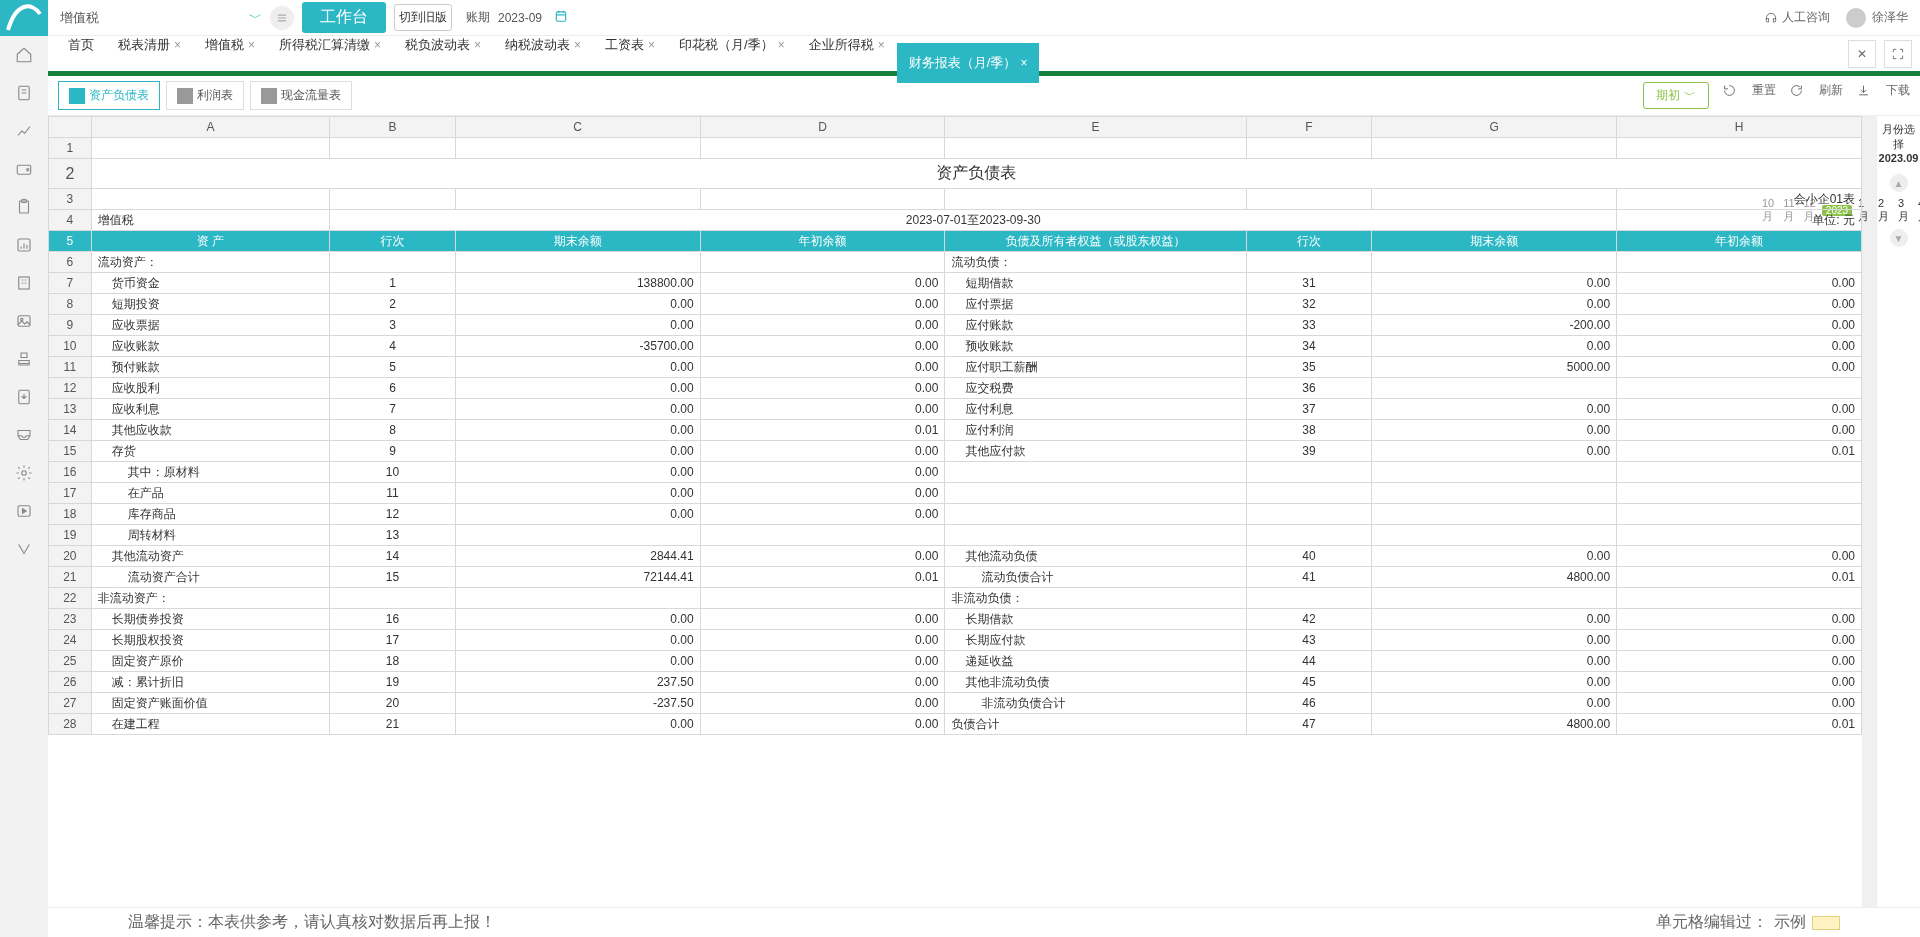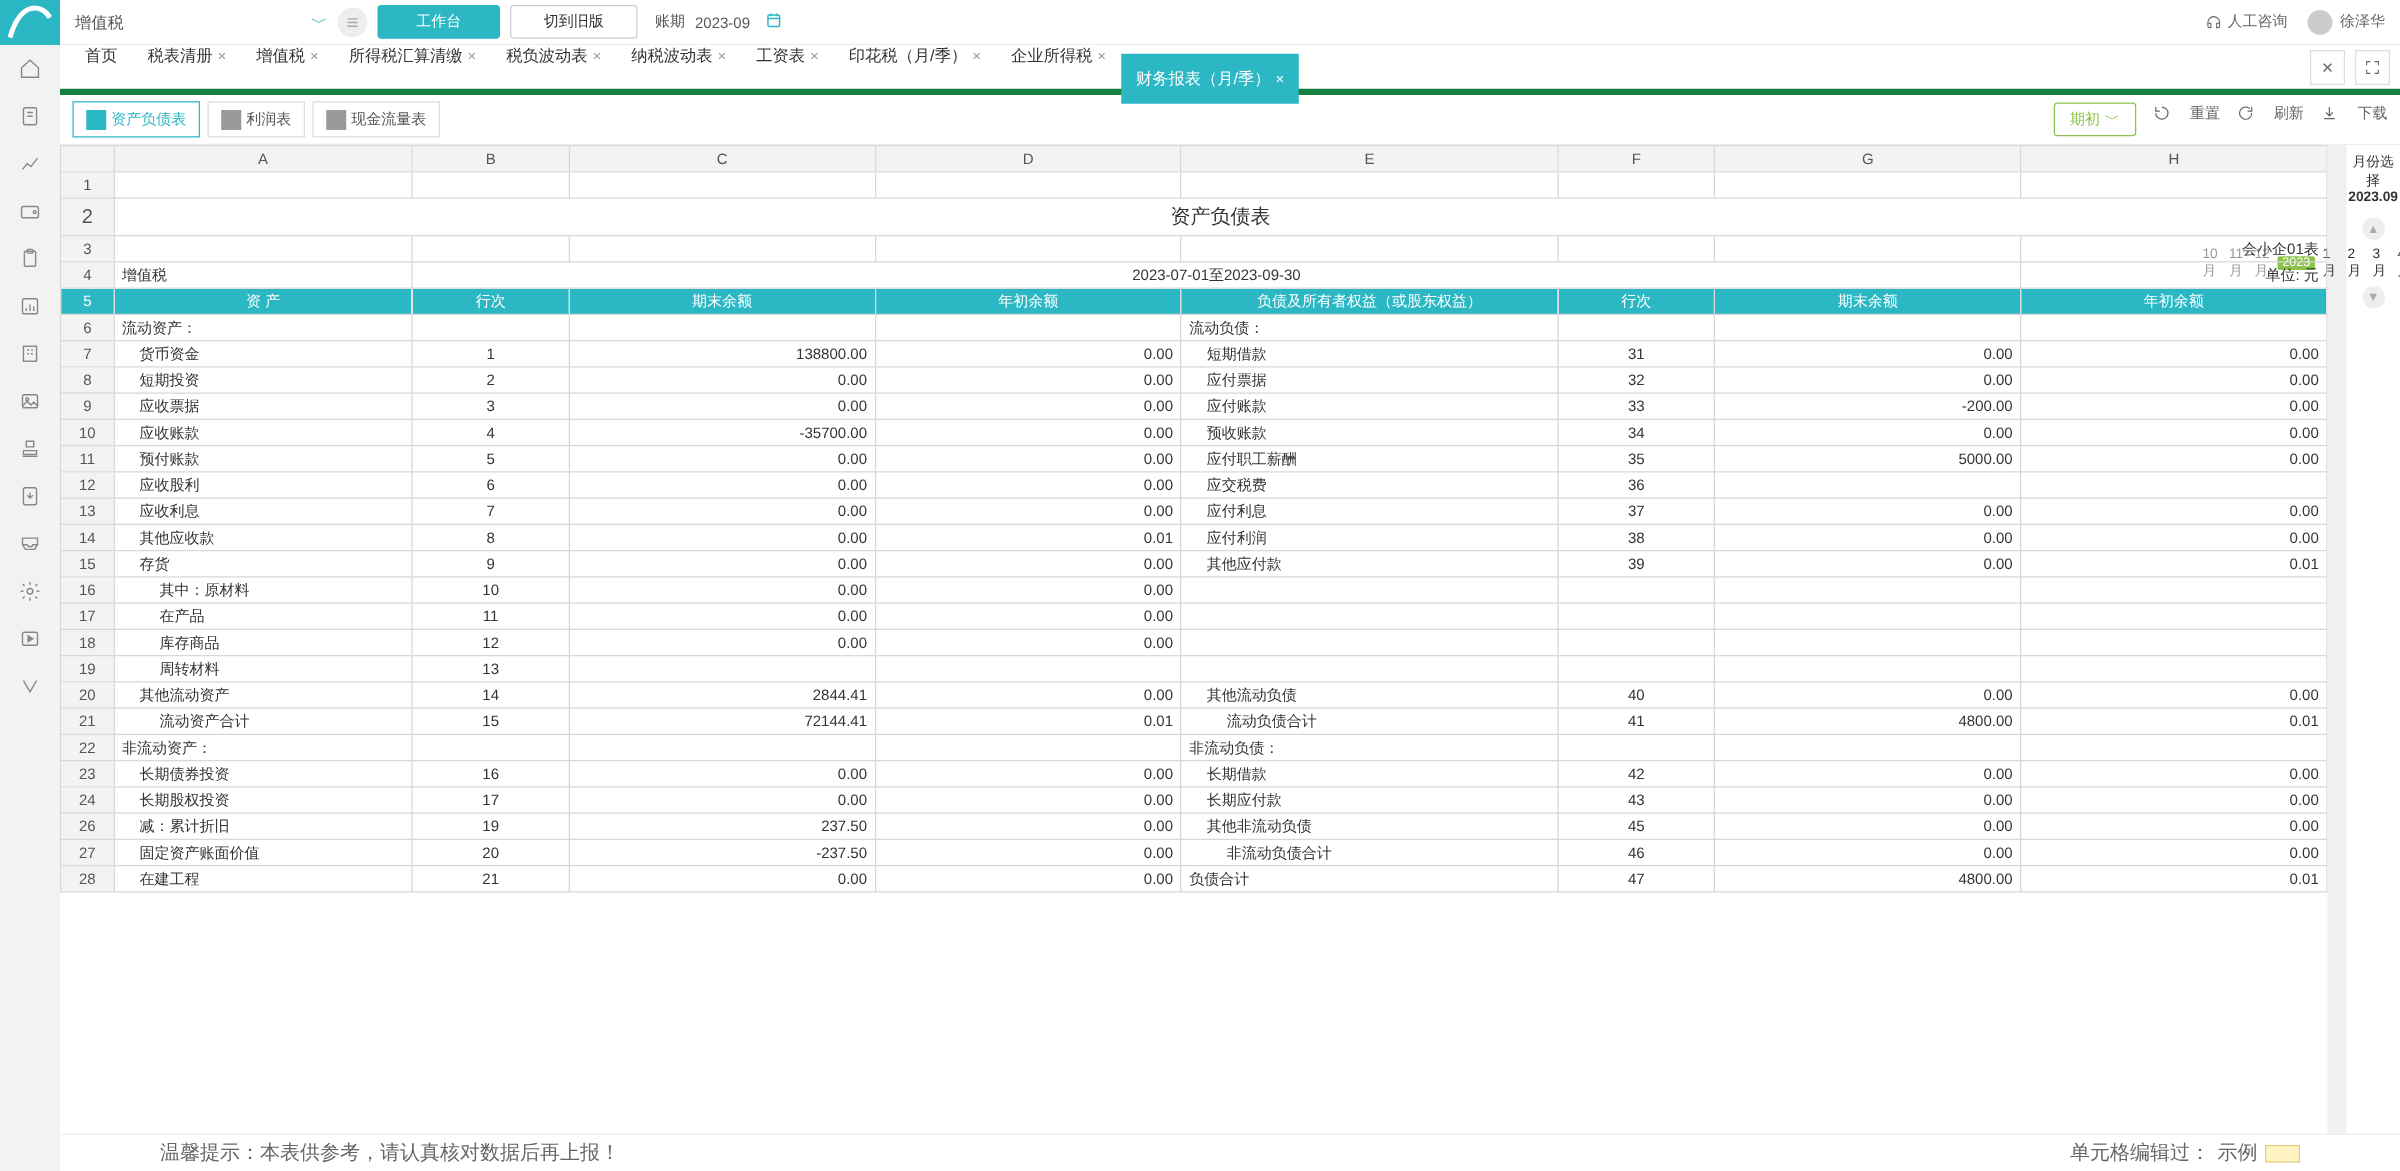--- a/index.html
+++ b/index.html
@@ -7,22 +7,22 @@
 .app { display: flex; height: 100vh; }
 .sidebar { width: 48px; background: #f2f2f2; display: flex; flex-direction: column; align-items: center; padding-top: 0; }
 .sidebar .logo { width: 48px; height: 36px; background: #2bb8c4; display: flex; align-items: center; justify-content: center; color: #fff; }
 .sidebar .nav-icon { width: 48px; height: 38px; display: flex; align-items: center; justify-content: center; color: #888; cursor: pointer; }
 .sidebar .nav-icon svg { width: 18px; height: 18px; }
 .main { flex: 1; display: flex; flex-direction: column; min-width: 0; }
 .topbar { height: 36px; display: flex; align-items: center; padding: 0 12px; border-bottom: 1px solid #eee; gap: 8px; }
 .company-select { display: flex; align-items: center; gap: 150px; color: #555; cursor: pointer; font-size: 13px; }
 .chev-down { color: #2bb8c4; }
 .circle-btn { width: 24px; height: 24px; border-radius: 50%; background: #eee; display: flex; align-items: center; justify-content: center; color: #aaa; cursor: pointer; }
-.btn-primary { background: #2bb8c4; color: #fff; border: none; padding: 5px 31px; border-radius: 3px; font-size: 12px; cursor: pointer; }
-.btn-outline { background: #fff; color: #333; border: 1px solid #ccc; padding: 4px 26px; border-radius: 3px; font-size: 12px; cursor: pointer; }
+.btn-primary { background: #2bb8c4; color: #fff; border: none; padding: 5px 18px; border-radius: 3px; font-size: 16px; cursor: pointer; }
+.btn-outline { background: #fff; color: #333; border: 1px solid #ccc; padding: 4px 4px; border-radius: 3px; font-size: 12px; cursor: pointer; }
 .period-label { color: #555; margin-left: 6px; }
 .period-val { color: #555; }
 .cal-icon { color: #2bb8c4; margin-left: 4px; }
 .topbar-right { margin-left: auto; display: flex; align-items: center; gap: 16px; color: #666; }
 .avatar { width: 20px; height: 20px; border-radius: 50%; background: #ccc; display: inline-block; }
 .tabbar { height: 40px; display: flex; align-items: center; border-bottom: 5px solid #15803d; padding: 0 8px; position: relative; }
 .tab { padding: 0 12px; height: 40px; display: flex; align-items: center; gap: 4px; font-size: 13px; color: #333; cursor: pointer; }
 .tab .close { color: #999; font-size: 12px; }
 .tab.active { background: #2bb8c4; color: #fff; margin-top: 18px; }
 .tab.active .close { color: #fff; }
@@ -564,20 +564,31 @@
                 <td class="indent1">长期股权投资</td>
                 <td class="col-B">17</td>
                 <td class="col-C">0.00</td>
                 <td class="col-D">0.00</td>
                 <td class="indent1">长期应付款</td>
                 <td class="col-F">43</td>
                 <td class="col-G">0.00</td>
                 <td class="col-H">0.00</td>
               </tr>
               <tr>
+                <td class="rownum">25</td>
+                <td class="indent1">固定资产原价</td>
+                <td class="col-B">18</td>
+                <td class="col-C">0.00</td>
+                <td class="col-D">0.00</td>
+                <td class="indent1">递延收益</td>
+                <td class="col-F">44</td>
+                <td class="col-G">0.00</td>
+                <td class="col-H">0.00</td>
+              </tr>
+              <tr>
                 <td class="rownum">26</td>
                 <td class="indent1">减：累计折旧</td>
                 <td class="col-B">19</td>
                 <td class="col-C">237.50</td>
                 <td class="col-D">0.00</td>
                 <td class="indent1">其他非流动负债</td>
                 <td class="col-F">45</td>
                 <td class="col-G">0.00</td>
                 <td class="col-H">0.00</td>
               </tr>

